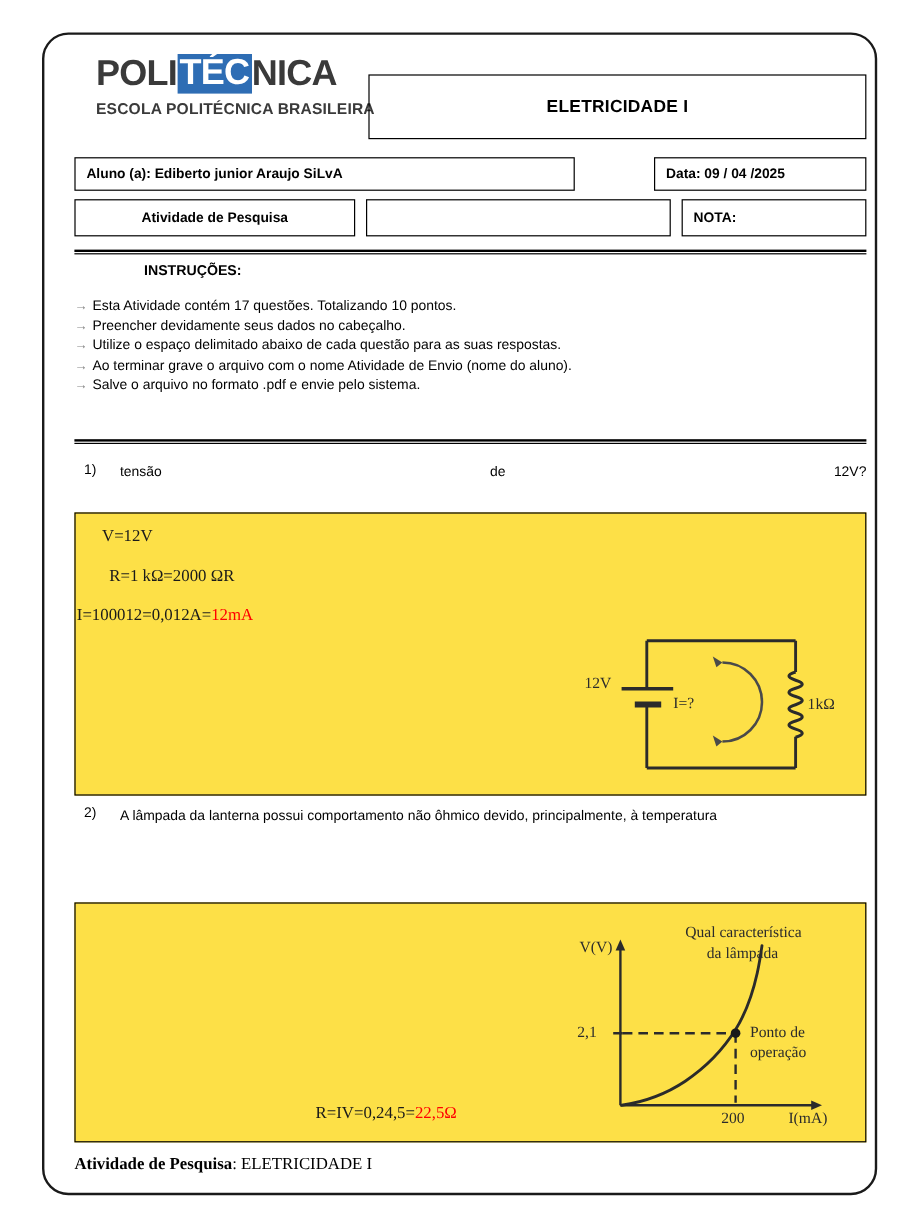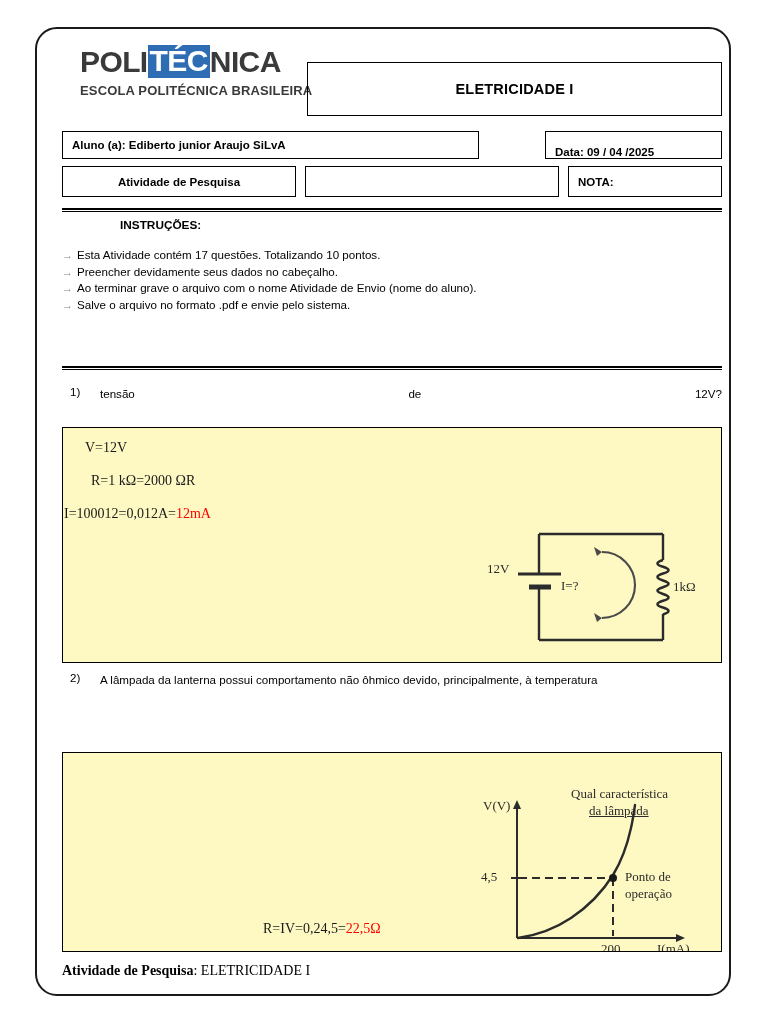--- a/index.html
+++ b/index.html
@@ -112,21 +112,21 @@
     white-space: nowrap;
   }
   .box-text.centered {
     width: 100%;
     text-align: center;
     padding-left: 0;
   }
   .box-text .value-normal { font-weight: 700; }
 
   #box-aluno   { left: 62px;  top: 131px; width: 417px; height: 28px; }
-  #box-data    { left: 545px; top: 131px; width: 177px; height: 28px; align-items: flex-end; }
+  #box-data    { left: 545px; top: 131px; width: 177px; height: 28px; }
   #box-ativid  { left: 62px;  top: 166px; width: 234px; height: 31px; }
   #box-blank   { left: 305px; top: 166px; width: 254px; height: 31px; }
   #box-nota    { left: 568px; top: 166px; width: 154px; height: 31px; }
 
   
   .thick-rule {
     position: absolute;
     left: 62px;
     width: 660px;
     height: 4px;
@@ -191,21 +191,21 @@
   }
 
   #question-1 { top: 385px; }
   #question-2 { top: 671px; }
 
   
   .answer-box {
     position: absolute;
     left: 62px;
     border: 1.3px solid #000;
-    background: #fef9c3;
+    background: #fde047;
     overflow: hidden;
   }
   #answer-box-1 { top: 427px; width: 660px; height: 236px; }
   #answer-box-2 { top: 752px; width: 660px; height: 200px; }
 
   .work-line {
     position: absolute;
     font-family: "Liberation Serif", serif;
     font-size: 14px;
     color: #1a1a1a;
@@ -225,21 +225,21 @@
     position: absolute;
     font-family: "Liberation Serif", serif;
     font-size: 13px;
     color: #2b2b2b;
   }
 
   
   #graph-wrap {
     position: absolute;
     left: 398px;
-    top: 25px;
+    top: 8px;
     width: 258px;
     height: 190px;
     text-align: center;
   }
   .graph-label {
     position: absolute;
     font-family: "Liberation Serif", serif;
     color: #2b2b2b;
     font-size: 13px;
     white-space: nowrap;
@@ -300,20 +300,21 @@
     <span class="box-text">NOTA:</span>
   </div>
 
   <div class="thick-rule" id="rule-top"></div>
 
   <div class="instr-wrap">
     <div class="instr-title">INSTRUÇÕES:</div>
     <div class="instr-list">
       <div class="instr-item"><span class="instr-arrow">→</span><span>Esta Atividade contém 17 questões. Totalizando 10 pontos.</span></div>
       <div class="instr-item"><span class="instr-arrow">→</span><span>Preencher devidamente seus dados no cabeçalho.</span></div>
+      <div class="instr-item"><span class="instr-arrow">→</span><span>Utilize o espaço delimitado abaixo de cada questão para as suas respostas.</span></div>
       <div class="instr-item"><span class="instr-arrow">→</span><span>Ao terminar grave o arquivo com o nome Atividade de Envio (nome do aluno).</span></div>
       <div class="instr-item"><span class="instr-arrow">→</span><span>Salve o arquivo no formato .pdf e envie pelo sistema.</span></div>
     </div>
   </div>
 
   <div class="thick-rule" id="rule-q1"></div>
 
   <div class="question" id="question-1">
     <span class="q-num">1)</span>
     <div class="q-body">
@@ -397,22 +398,22 @@
         <line x1="152" y1="100" x2="152" y2="158" stroke="#2b2b2b" stroke-width="2" stroke-dasharray="8,5"></line>
 
         <line x1="50" y1="100" x2="58" y2="100" stroke="#2b2b2b" stroke-width="2"></line>
 
         <circle cx="152" cy="100" r="4" fill="#1a1a1a"></circle>
       </svg>
 
       <div class="graph-label" style="left:22px; top:20px;">V(V)</div>
       <div class="graph-label" style="left:196px; top:163px;">I(mA)</div>
       <div class="graph-label" style="left:110px; top:8px;">Qual característica</div>
-      <div class="graph-label" style="left:128px; top:25px;text-decoration:underline;">da lâmpada</div>
-      <div class="graph-label" style="left:20px; top:91px;">4,5</div>
+      <div class="graph-label" style="left:128px; top:25px;">da lâmpada</div>
+      <div class="graph-label" style="left:20px; top:91px;">2,1</div>
       <div class="graph-label" style="left:140px; top:163px;">200</div>
       <div class="graph-label" style="left:164px; top:91px;">Ponto de</div>
       <div class="graph-label" style="left:164px; top:108px;">operação</div>
     </div>
 
     <div class="work-line" style="left:200px; top:168px;"><span>R=IV=0,24,5=</span><span class="red">22,5Ω</span></div>
   </div>
 
   <div id="footer">
     <span class="f-bold">Atividade de Pesquisa</span><span>: </span><span>ELETRICIDADE I</span>

